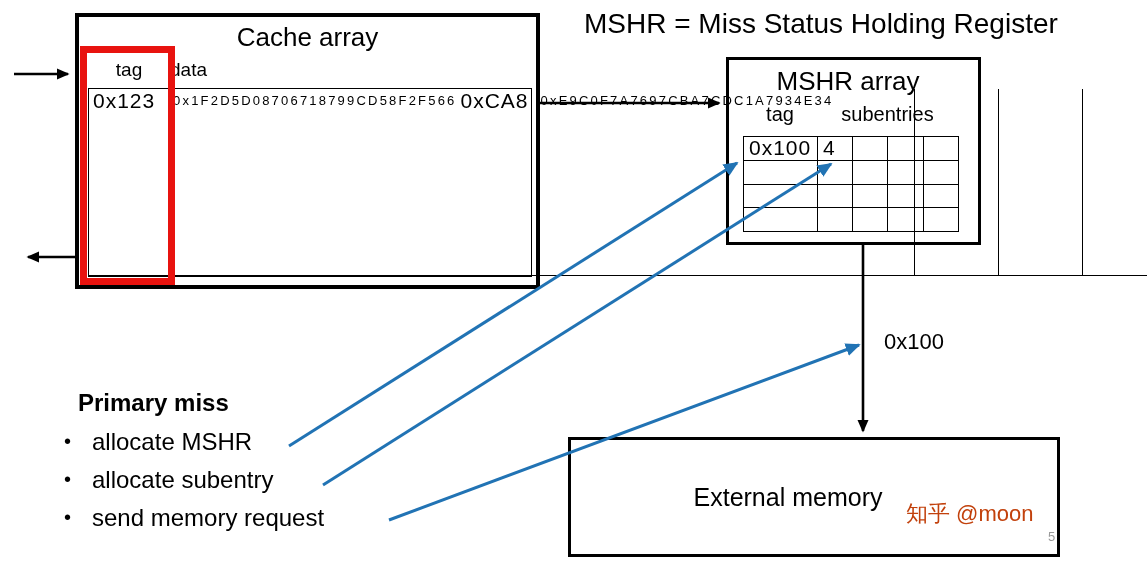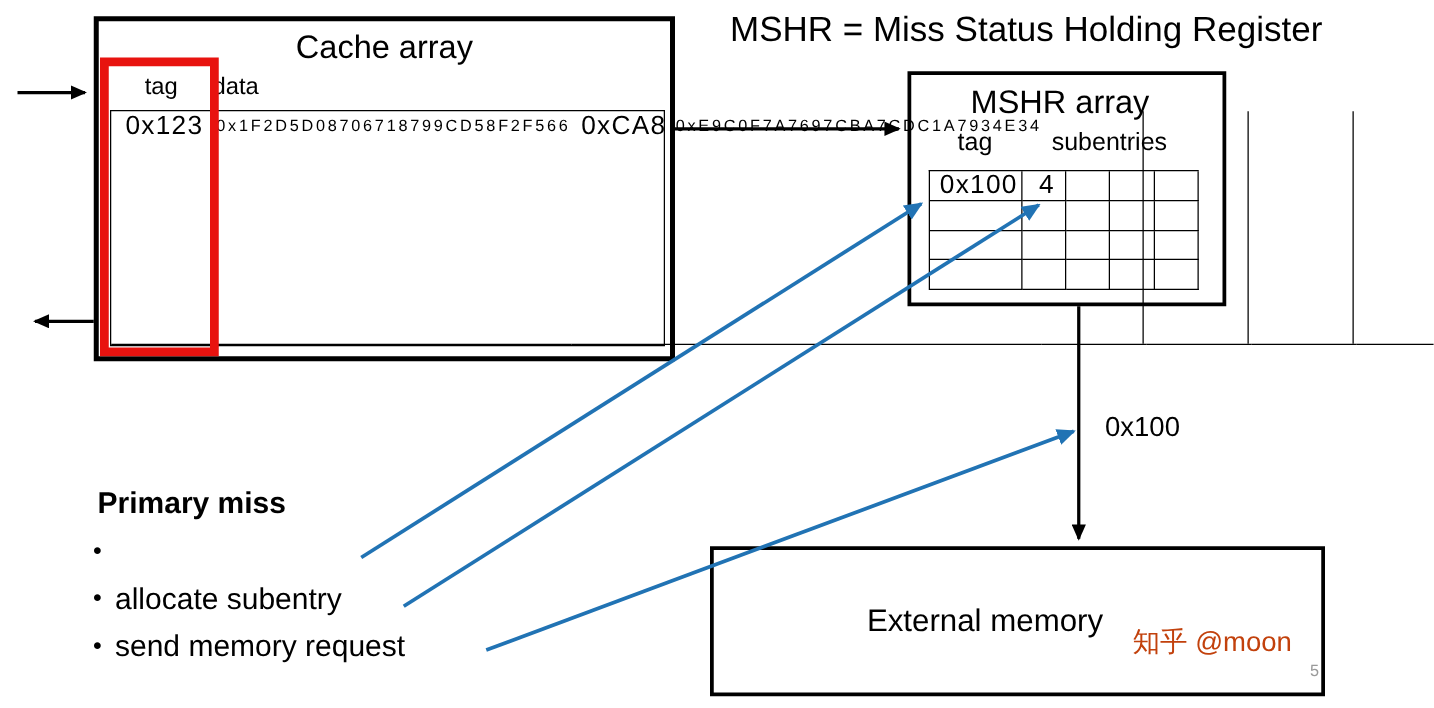--- a/index.html
+++ b/index.html
@@ -1,20 +1,20 @@
 <!DOCTYPE html>
 <html><head>
 <meta charset="utf-8">
 <style>
   html,body{margin:0;padding:0;background:#fff;}
   .stage{
     position:relative;width:1147px;height:566px;background:#ffffff;
     font-family:"Liberation Sans",sans-serif;color:#000;overflow:hidden;
   }
-  .abs{position:absolute;text-align:center;}
+  .abs{position:absolute;}
 
   
   .slide-title{left:584px;top:8px;font-size:28px;white-space:nowrap;}
 
   
   .cache-box{left:75px;top:13px;width:465px;height:276px;border:4px solid #000;box-sizing:border-box;z-index:1;}
   .cache-title{left:79px;top:22px;width:457px;text-align:center;font-size:26px;z-index:2;}
   .cache-hdr-tag{left:88px;top:59px;width:82px;text-align:center;font-size:19px;z-index:2;}
   .cache-hdr-data{left:170px;top:59px;width:362px;text-align:left;font-size:19px;z-index:2;}
   .cache-table{left:88px;top:88px;width:444px;height:189px;border:1px solid #000;box-sizing:border-box;
@@ -153,20 +153,21 @@
 
   <div class="abs addr-label">0x100</div>
 
   <div class="abs mem-box">
     <span class="mem-label">External memory</span>
   </div>
 
   <div class="abs notes-heading">Primary miss</div>
   <div class="abs bullet-row bullet-1">
     <span class="bullet">•</span>
+    <span>allocate MSHR</span>
   </div>
   <div class="abs bullet-row bullet-2">
     <span class="bullet">•</span>
     <span>allocate subentry</span>
   </div>
   <div class="abs bullet-row bullet-3">
     <span class="bullet">•</span>
     <span>send memory request</span>
   </div>
 

